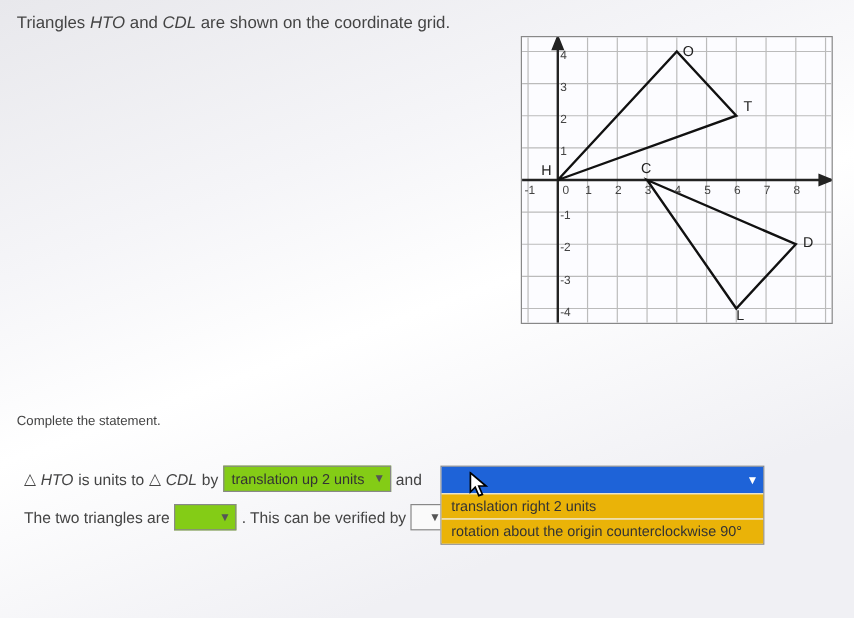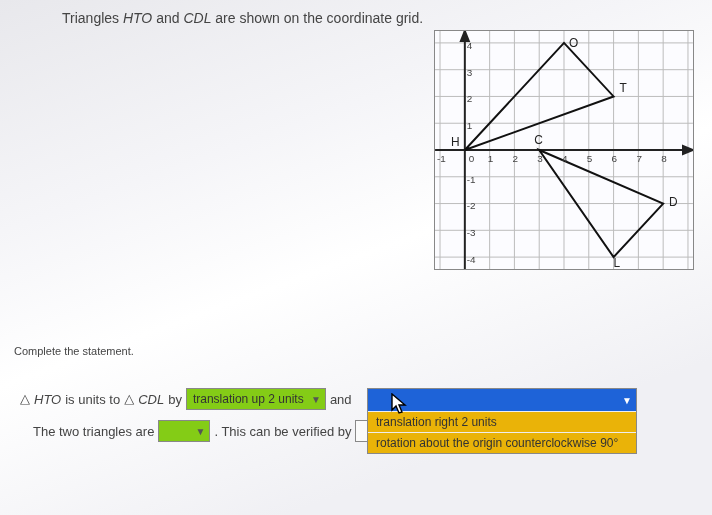--- a/index.html
+++ b/index.html
@@ -10,21 +10,20 @@
       font-family: Arial, sans-serif;
       font-size: 13px;
       color: #333;
       position: relative;
       overflow: hidden;
     }
     .header {
       padding: 10px 14px 4px;
       font-size: 14px;
       color: #444;
-      margin-left: 48px;
     }
     .header .math { font-style: italic; }
     .grid-container {
       position: absolute;
       right: 18px;
       top: 30px;
       width: 260px;
       height: 240px;
       background: #fcfcff;
       border: 1px solid #888;
@@ -47,21 +46,20 @@
       color: #444;
     }
     .line2 {
       position: absolute;
       left: 20px;
       top: 420px;
       display: flex;
       align-items: center;
       gap: 4px;
       color: #444;
-      margin-left: 13px;
     }
     .tri-sym { font-family: serif; }
     .select-box {
       display: inline-flex;
       align-items: center;
       justify-content: space-between;
       border: 1px solid #888;
       background: #84cc16;
       height: 22px;
       padding: 0 4px 0 6px;

